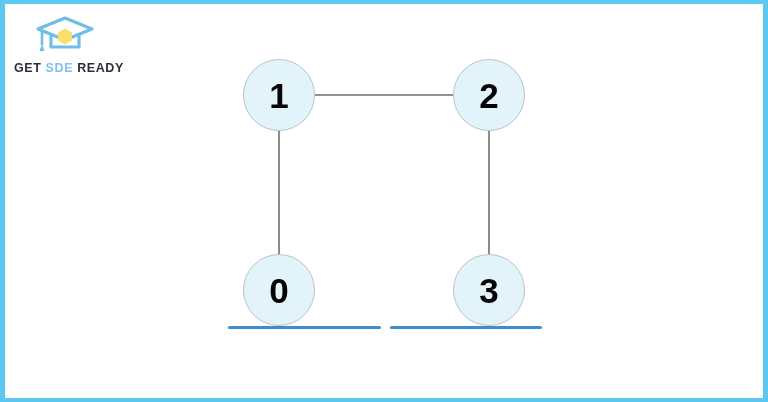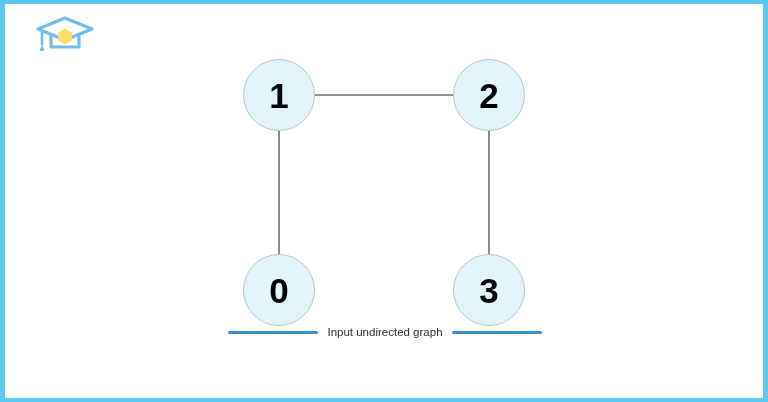--- a/index.html
+++ b/index.html
@@ -126,20 +126,25 @@
 
       <path d="M31 4 L58 15 L31 26 L4 15 Z" fill="none" stroke="#6FBDE8" stroke-width="3.2" stroke-linejoin="round"></path>
 
       <path d="M17 19 L17 33 L45 33 L45 19" fill="none" stroke="#6FBDE8" stroke-width="3.2" stroke-linejoin="round"></path>
 
       <path d="M8 17 L8 30" fill="none" stroke="#6FBDE8" stroke-width="2.6" stroke-linecap="round"></path>
       <path d="M8 30 L5.5 37 L10.5 37 Z" fill="#6FBDE8"></path>
 
       <path d="M31 14.5 L38 18.5 L38 26.5 L31 30.5 L24 26.5 L24 18.5 Z" fill="#FBDE6A"></path>
     </svg>
+    <div class="brand-word">
+      <span>GET</span>
+      <span class="accent">SDE</span>
+      <span>READY</span>
+    </div>
   </div>
 
   <div class="graph-area">
 
     <svg class="graph-svg" width="768" height="402">
 
       <line x1="279" y1="95" x2="489" y2="95" stroke="#6E6E6E" stroke-width="1.6"></line>
 
       <line x1="279" y1="95" x2="279" y2="290" stroke="#6E6E6E" stroke-width="1.6"></line>
 
@@ -155,17 +160,16 @@
     <div class="node" style="left:243px; top:254px;">
       <span class="node-label">0</span>
     </div>
     <div class="node" style="left:453px; top:254px;">
       <span class="node-label">3</span>
     </div>
   </div>
 
   <div class="caption">
     <div class="caption-rule"></div>
-    <div class="caption-text">Input undirected graph</div>
     <div class="caption-rule"></div>
   </div>
 
 </div>
 
 </body></html>

